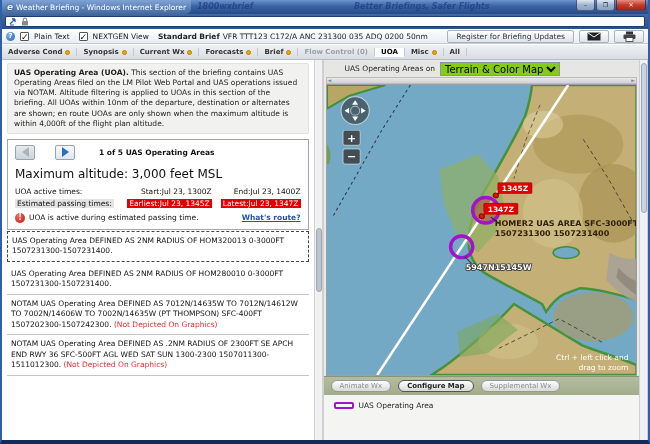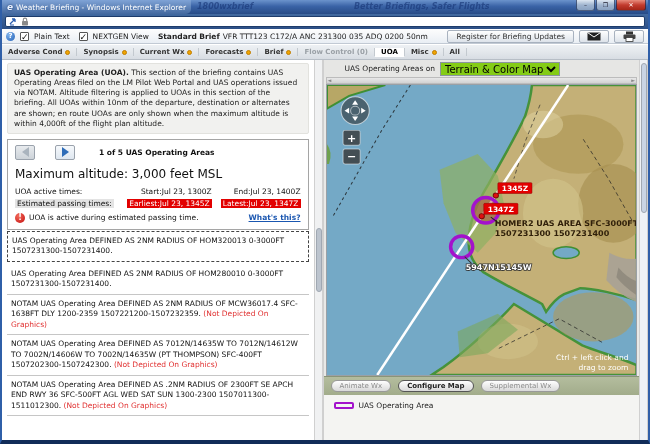--- a/index.html
+++ b/index.html
@@ -218,28 +218,27 @@
           <span>UOA active times:</span>
           <span class="t-right">Start:Jul 23, 1300Z</span>
           <span class="t-right">End:Jul 23, 1400Z</span>
           <span><span class="chip-gray">Estimated passing times:</span></span>
           <span class="t-right"><span class="chip-red">Earliest:Jul 23, 1345Z</span></span>
           <span class="t-right"><span class="chip-red">Latest:Jul 23, 1347Z</span></span>
         </div>
         <div class="warnrow">
           <span class="warn-ic">!</span>
           <span>UOA is active during estimated passing time.</span>
-          <a class="whats" href="#">What's this?</a>
+          <a class="whats" href="#">What's route?</a>
         </div>
       </div>
 
       <div class="uoa-list">
         <div class="uoa-item selected"><span>UAS Operating Area DEFINED AS 2NM RADIUS OF HOM320013 0-3000FT 1507231300-1507231400.</span><span class="ndg"></span></div>
         <div class="uoa-item"><span>UAS Operating Area DEFINED AS 2NM RADIUS OF HOM280010 0-3000FT 1507231300-1507231400.</span><span class="ndg"></span></div>
-        <div class="uoa-item"><span>NOTAM UAS Operating Area DEFINED AS 2NM RADIUS OF MCW36017.4 SFC-1638FT DLY 1200-2359 1507221200-1507232359. </span><span class="ndg">(Not Depicted On Graphics)</span></div>
         <div class="uoa-item"><span>NOTAM UAS Operating Area DEFINED AS 7012N/14635W TO 7012N/14612W TO 7002N/14606W TO 7002N/14635W (PT THOMPSON) SFC-400FT 1507202300-1507242300. </span><span class="ndg">(Not Depicted On Graphics)</span></div>
         <div class="uoa-item"><span>NOTAM UAS Operating Area DEFINED AS .2NM RADIUS OF 2300FT SE APCH END RWY 36 SFC-500FT AGL WED SAT SUN 1300-2300 1507011300-1511012300. </span><span class="ndg">(Not Depicted On Graphics)</span></div>
       </div>
     </div>
 
     <div class="vscroll">
       <div class="vthumb" style="top:168px;height:64px;"></div>
     </div>
 
     <div class="right-panel">

